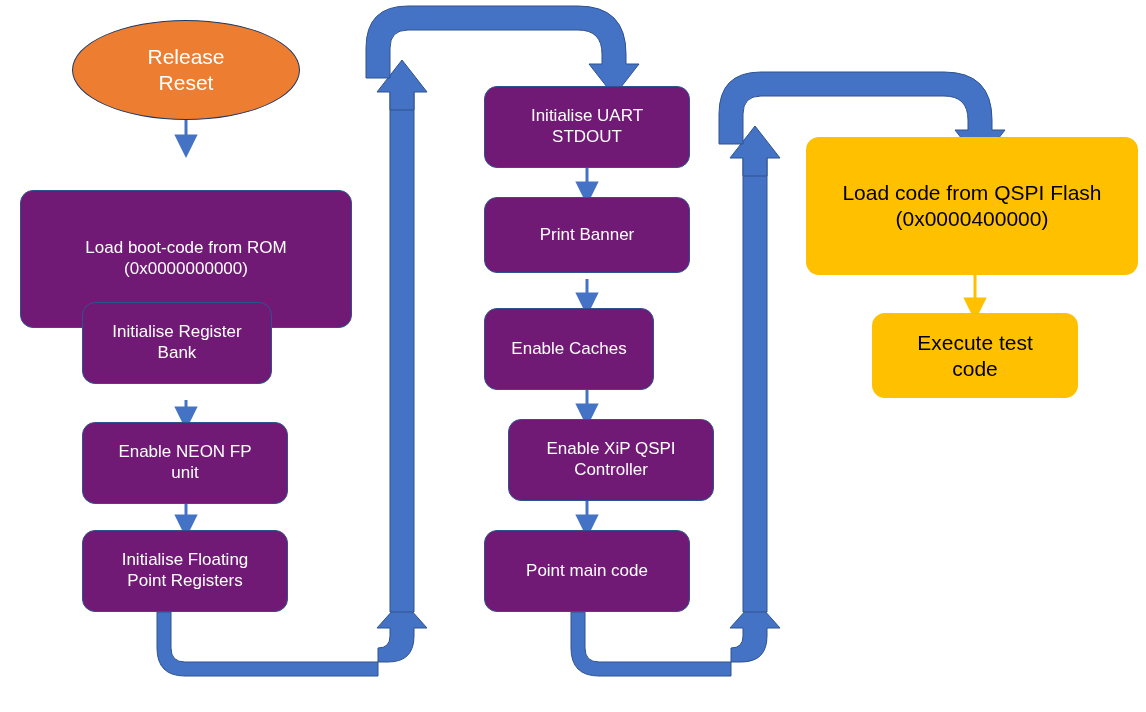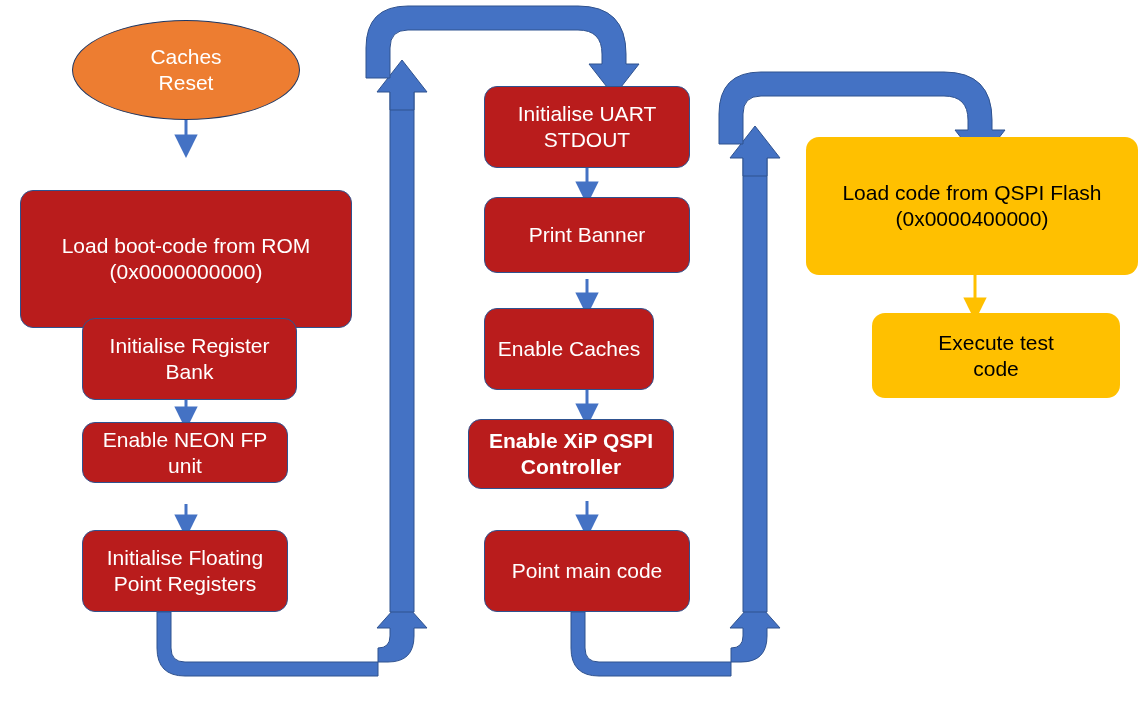--- a/index.html
+++ b/index.html
@@ -32,23 +32,23 @@
     align-items: center;
     justify-content: center;
     text-align: center;
     line-height: 1.22;
     white-space: pre-line;
     z-index: 3;
   }
   .node.process {
     border-radius: 13px;
     border: 1px solid #2f528f;
-    background: #b91c1c;
+    background: #701a75;
     color: #ffffff;
-    font-size: 21px;
+    font-size: 17px;
     justify-content: center;
   }
   .node.terminal {
     border-radius: 50%;
     border: 1px solid #1f3864;
     background: #ED7D31;
     color: #ffffff;
     font-size: 21px;
   }
   .node.flash {
@@ -173,35 +173,35 @@
              L 1005 130
              L 992 130
              L 992 120
              Q 992 72 944 72
              L 761 72
              Q 719 72 719 114
              L 719 144 Z" fill="#4472C4" stroke="#2F528F" stroke-width="1"></path>
   </svg>
 
   <div class="node terminal" style="left:72px; top:20px; width:228px; height:100px;">
-    <span class="txt">Caches
+    <span class="txt">Release
 Reset</span>
   </div>
 
   <div class="node process" style="left:20px; top:150px; width:332px; height:138px;margin-top:40px;">
     <span class="txt">Load boot-code from ROM
 (0x0000000000)</span>
   </div>
 
-  <div class="node process" style="left:82px; top:318px; width:215px; height:82px;">
+  <div class="node process" style="left:82px; top:302px; width:190px; height:82px;">
     <span class="txt">Initialise Register
 Bank</span>
   </div>
 
-  <div class="node process" style="left:82px; top:422px; width:206px; height:61px;">
+  <div class="node process" style="left:82px; top:422px; width:206px; height:82px;">
     <span class="txt">Enable NEON FP
 unit</span>
   </div>
 
   <div class="node process" style="left:82px; top:530px; width:206px; height:82px;">
     <span class="txt">Initialise Floating
 Point Registers</span>
   </div>
 
   <div class="node process" style="left:484px; top:86px; width:206px; height:82px;">
@@ -210,32 +210,32 @@
   </div>
 
   <div class="node process" style="left:484px; top:197px; width:206px; height:76px;">
     <span class="txt">Print Banner</span>
   </div>
 
   <div class="node process" style="left:484px; top:308px; width:170px; height:82px;">
     <span class="txt">Enable Caches</span>
   </div>
 
-  <div class="node process" style="left:468px; top:419px; width:206px; height:70px;font-weight:bold;">
+  <div class="node process" style="left:508px; top:419px; width:206px; height:82px;">
     <span class="txt">Enable XiP QSPI
 Controller</span>
   </div>
 
   <div class="node process" style="left:484px; top:530px; width:206px; height:82px;">
     <span class="txt">Point main code</span>
   </div>
 
   <div class="node flash" style="left:806px; top:137px; width:332px; height:138px;">
     <span class="txt">Load code from QSPI Flash
 (0x0000400000)</span>
   </div>
 
-  <div class="node flash" style="left:872px; top:313px; width:248px; height:85px;">
+  <div class="node flash" style="left:872px; top:313px; width:206px; height:85px;">
     <span class="txt">Execute test
 code</span>
   </div>
 
 </div>
 
 </body></html>

